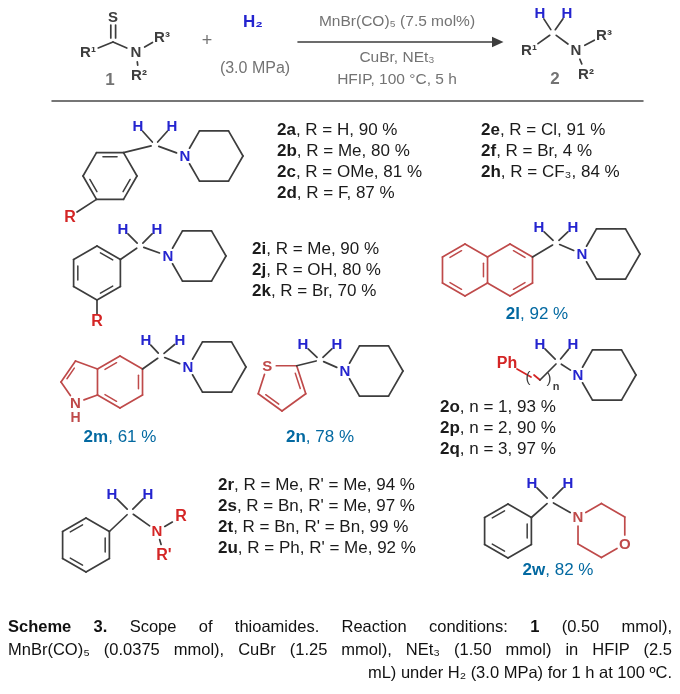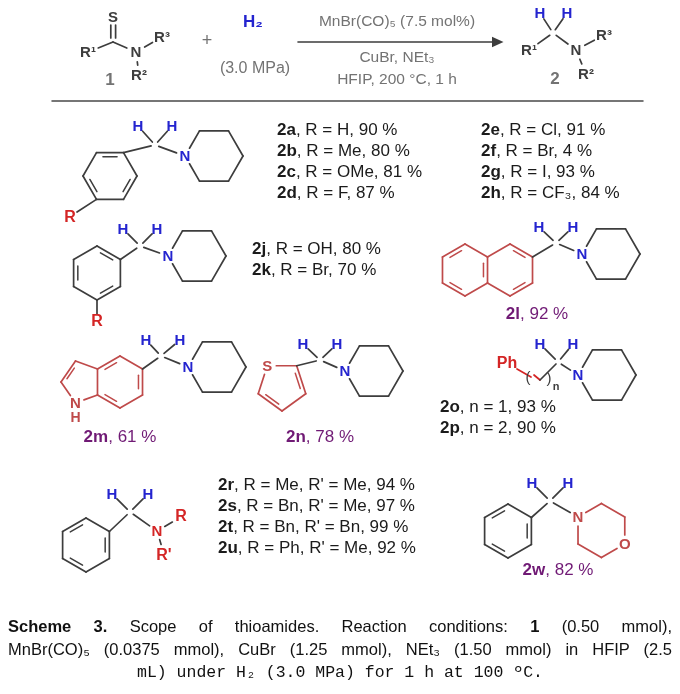--- a/index.html
+++ b/index.html
@@ -6,25 +6,25 @@
   .page{position:relative;width:680px;height:694px;background:#fff;overflow:hidden;
         font-family:"Liberation Sans","DejaVu Sans",sans-serif;color:#1a1a1a;}
   #scheme-svg{position:absolute;left:0;top:0;}
   #scheme-svg text{font-family:"Liberation Sans","DejaVu Sans",sans-serif;}
   .hdr{position:absolute;text-align:center;color:#737373;white-space:nowrap;}
   .bold{font-weight:700;}
   .blue{color:#2424cf;}
   .list{position:absolute;font-size:17px;line-height:21px;color:#1b1b1b;white-space:nowrap;}
   .list b{font-weight:700;}
   .entry{height:21px;}
-  .clabel{position:absolute;text-align:center;font-size:17px;color:#701a75;white-space:nowrap;}
+  .clabel{position:absolute;text-align:center;font-size:17px;color:#0369a1;white-space:nowrap;}
   .clabel b{font-weight:700;}
   .caption{position:absolute;font-size:16.5px;line-height:23px;color:#111;}
   .cap-line{text-align:justify;text-align-last:justify;}
-  .cap-line.last{text-align:center;text-align-last:auto;font-family:Liberation Mono, monospace;}
+  .cap-line.last{text-align:right;text-align-last:auto;}
 </style>
 </head>
 <body>
 
 <div class="page">
 
   <svg id="scheme-svg" width="680" height="694" viewBox="0 0 680 694">
       <g>
         <line x1="110.8" y1="25" x2="110.8" y2="38" stroke="#3d3d3d" stroke-width="1.7" stroke-linecap="round"></line>
         <line x1="115.6" y1="25" x2="115.6" y2="38" stroke="#3d3d3d" stroke-width="1.7" stroke-linecap="round"></line>
@@ -264,43 +264,44 @@
         <text x="578" y="522" fill="#bf4a4a" font-size="15" font-weight="700" text-anchor="middle">N</text>
         <text x="624.8" y="549" fill="#bf4a4a" font-size="15" font-weight="700" text-anchor="middle">O</text>
       </g>
     </svg>
 
   <div class="hdr" style="left:194px;top:30px;width:26px;font-size:18px;">+</div>
   <div class="hdr blue bold" style="left:233px;top:12px;width:40px;font-size:17px;">H₂</div>
   <div class="hdr" style="left:203px;top:59px;width:104px;font-size:16px;">(3.0 MPa)</div>
   <div class="hdr" style="left:291px;top:12px;width:212px;font-size:15.5px;">MnBr(CO)₅ (7.5 mol%)</div>
   <div class="hdr" style="left:291px;top:48px;width:212px;font-size:15.5px;">CuBr, NEt₃</div>
-  <div class="hdr" style="left:291px;top:70px;width:212px;font-size:15.5px;">HFIP, 200 °C, 1 h</div>
+  <div class="hdr" style="left:291px;top:70px;width:212px;font-size:15.5px;">HFIP, 100 °C, 5 h</div>
   <div class="hdr bold" style="left:98px;top:70px;width:24px;font-size:17px;">1</div>
   <div class="hdr bold" style="left:543px;top:69px;width:24px;font-size:17px;">2</div>
 
   <div class="list" style="left:277px;top:119px;">
       <div class="entry"><b>2a</b><span>, R = H, 90 %</span></div>
       <div class="entry"><b>2b</b><span>, R = Me, 80 %</span></div>
       <div class="entry"><b>2c</b><span>, R = OMe, 81 %</span></div>
       <div class="entry"><b>2d</b><span>, R = F, 87 %</span></div>
     </div>
   <div class="list" style="left:481px;top:119px;">
       <div class="entry"><b>2e</b><span>, R = Cl, 91 %</span></div>
       <div class="entry"><b>2f</b><span>, R = Br, 4 %</span></div>
-      <div class="entry"><b>2g</b><span>, R = I, 93 %</span></div>
       <div class="entry"><b>2h</b><span>, R = CF₃, 84 %</span></div>
     </div>
   <div class="list" style="left:252px;top:238px;line-height:22px;">
+      <div class="entry"><b>2i</b><span>, R = Me, 90 %</span></div>
       <div class="entry"><b>2j</b><span>, R = OH, 80 %</span></div>
       <div class="entry"><b>2k</b><span>, R = Br, 70 %</span></div>
     </div>
   <div class="list" style="left:440px;top:397px;line-height:20px;">
       <div class="entry"><b>2o</b><span>, n = 1, 93 %</span></div>
       <div class="entry"><b>2p</b><span>, n = 2, 90 %</span></div>
+      <div class="entry"><b>2q</b><span>, n = 3, 97 %</span></div>
     </div>
   <div class="list" style="left:218px;top:474px;">
       <div class="entry"><b>2r</b><span>, R = Me, R' = Me, 94 %</span></div>
       <div class="entry"><b>2s</b><span>, R = Bn, R' = Me, 97 %</span></div>
       <div class="entry"><b>2t</b><span>, R = Bn, R' = Bn, 99 %</span></div>
       <div class="entry"><b>2u</b><span>, R = Ph, R' = Me, 92 %</span></div>
     </div>
 
   <div class="clabel" style="left:477px;top:304px;width:120px;">
     <b>2l</b><span>, 92 %</span>

